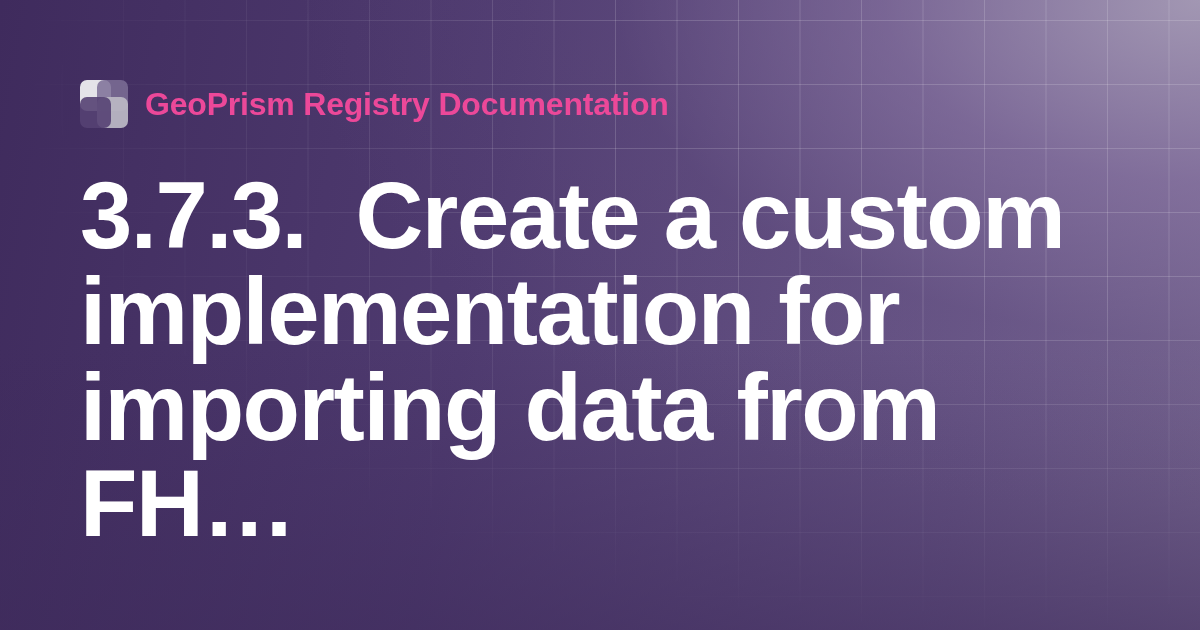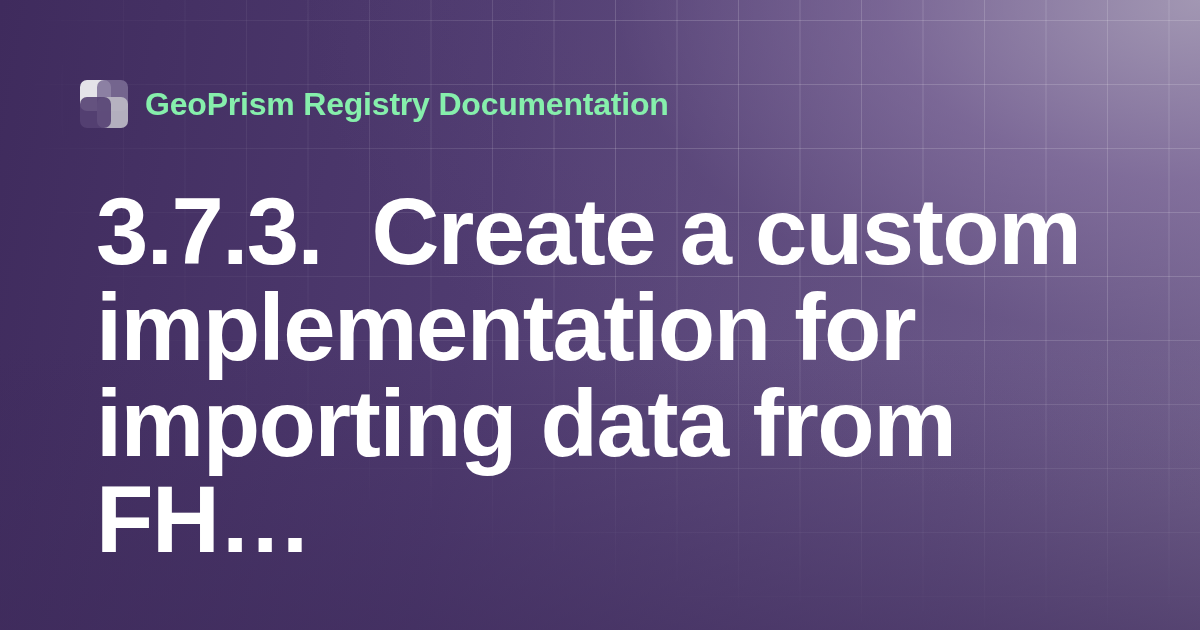--- a/index.html
+++ b/index.html
@@ -51,32 +51,32 @@
       position: absolute;
       width: 31px;
       height: 31px;
       border-radius: 7px;
     }
     .logo .tl { left: 0; top: 0; background: #e4e3e8; }
     .logo .tr { right: 0; top: 0; background: rgba(125,110,150,0.85); }
     .logo .br { right: 0; bottom: 0; background: rgba(185,182,195,0.95); }
     .logo .bl { left: 0; bottom: 0; background: rgba(85,65,115,0.9); }
     .site-name {
-      color: #86efac;
+      color: #ec4899;
       font-size: 32px;
       font-weight: bold;
       letter-spacing: -0.2px;
       white-space: nowrap;
     }
     .title {
       position: absolute;
       left: 80px;
       top: 168px;
       width: 1060px;
-      margin: 16px;
+      margin: 0;
       color: #ffffff;
       font-size: 94px;
       font-weight: bold;
       line-height: 96px;
       letter-spacing: -1.5px;
       white-space: pre-wrap;
     }
   </style>
 </head>
 <body>

